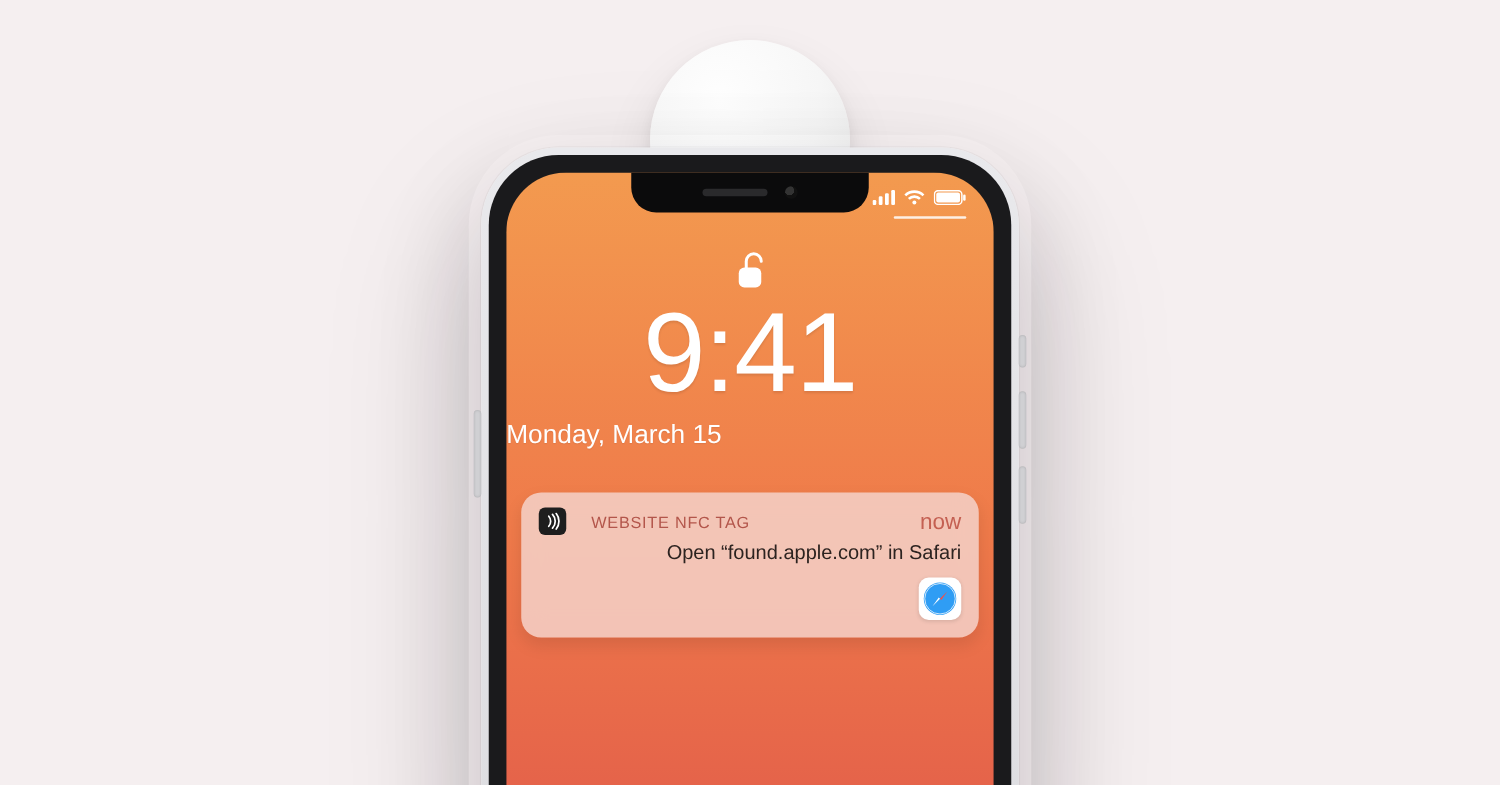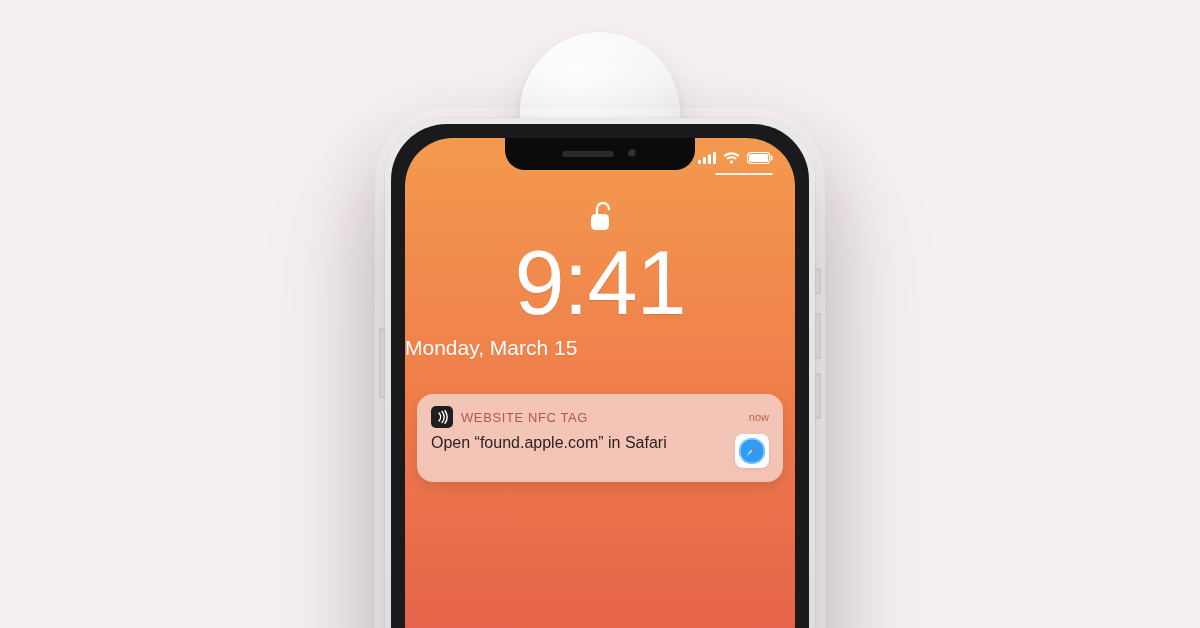--- a/index.html
+++ b/index.html
@@ -172,47 +172,48 @@
     border-radius: 16px;
     background: rgba(244,214,206,0.82);
     backdrop-filter: blur(10px);
     box-shadow: 0 6px 14px rgba(0,0,0,0.10);
     padding: 12px 14px 14px 14px;
     color: #322522;
   }
   .notif-head {
     display: flex;
     align-items: center;
-    gap: 8px;
+    gap: 20px;
     margin-bottom: 6px;
   }
   .nfc-badge {
     width: 22px; height: 22px;
     background: #1e1e1e;
     border-radius: 5px;
     display: flex;
     align-items: center;
     justify-content: center;
   }
   .notif-src {
     font-size: 13px;
     letter-spacing: 0.6px;
     font-weight: 500;
     color: #b3564b;
     flex: 1;
     text-transform: uppercase;
   }
   .notif-time {
-    font-size: 11px;
+    font-size: 18px;
     color: #c46052;
   }
   .notif-body {
     display: flex;
-    align-items: flex-start;
+    align-items: flex-end;
     gap: 10px;
+    flex-direction: column;
   }
   .notif-msg {
     flex: 1;
     font-size: 16px;
     color: #2c2320;
   }
   .safari-icon {
     width: 34px; height: 34px;
     border-radius: 8px;
     background: #fff;

